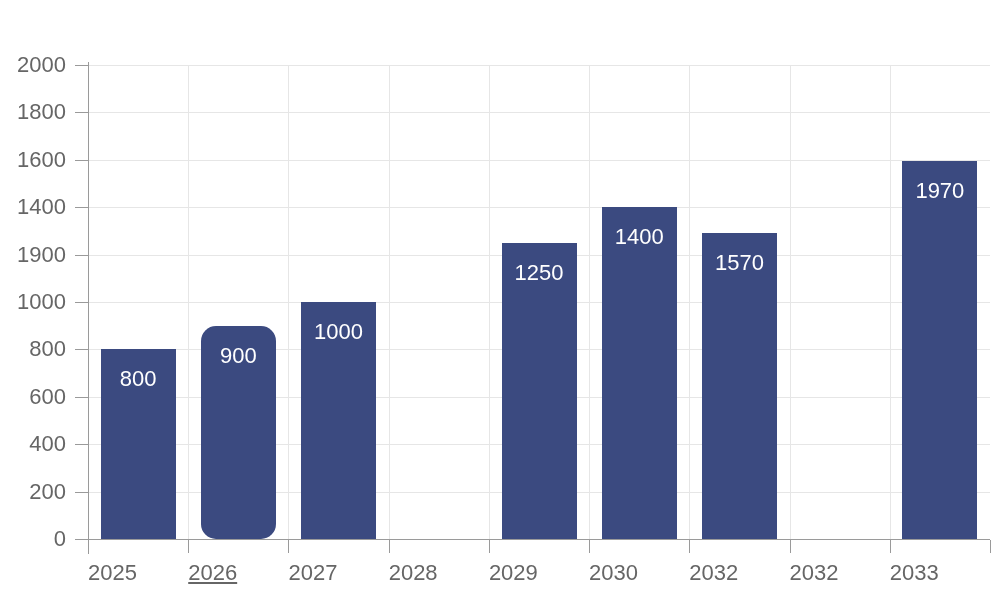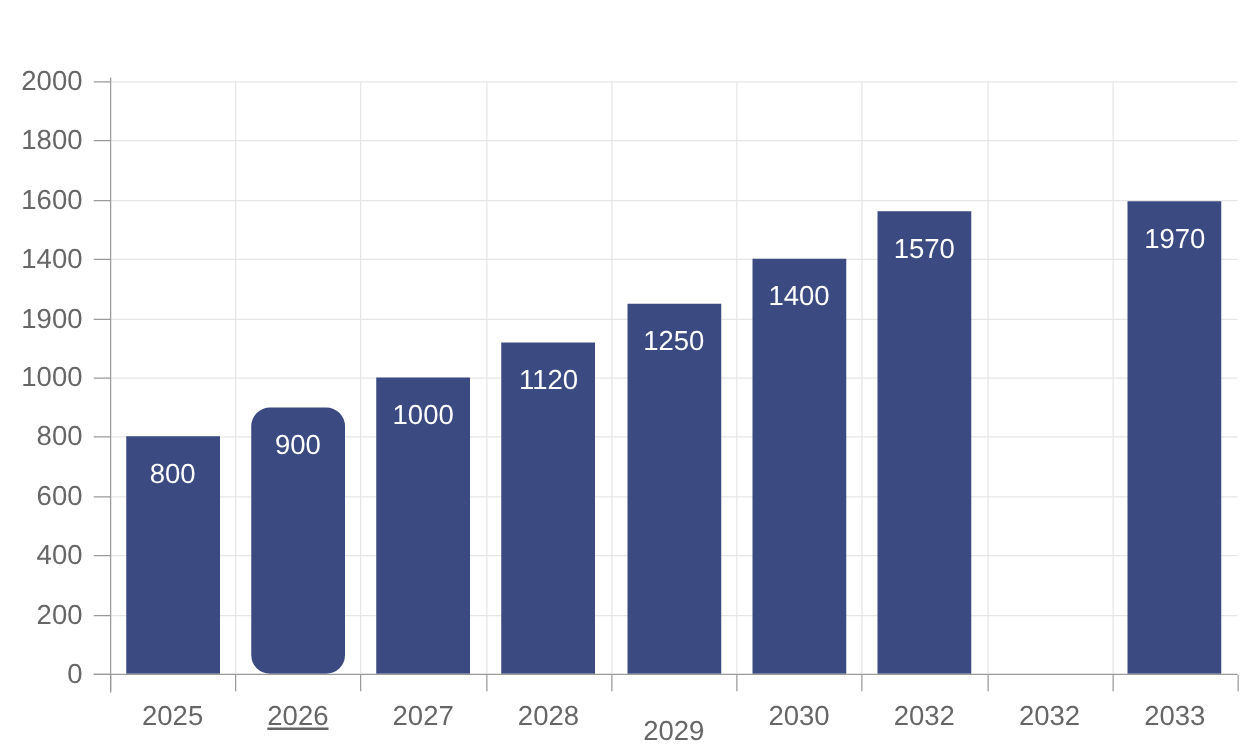--- a/index.html
+++ b/index.html
@@ -49,21 +49,21 @@
   }
   .ylab {
     position: absolute; left: 0; width: 66px; text-align: right;
     font-size: 22px; color: #666666; line-height: 1; white-space: nowrap;
   }
   .xtick-mark {
     position: absolute; top: 540px; width: 1px; height: 13px; background: #9a9a9a;
   }
   .xlab {
     position: absolute; top: 562px;
-    font-size: 22px; color: #666666; text-align: center; line-height: 1; white-space: nowrap;
+    font-size: 22px; color: #666666; text-align: left; line-height: 1; white-space: nowrap;
   }
 
   
   .bar {
     position: absolute;
     background: #3b4a80;
     bottom: 0;
   }
   .bar-label {
     position: absolute;
@@ -102,30 +102,27 @@
       <div class="gridline-v" style="left: 802px;"></div>
       <div class="bar" style="left: 12.6111px; width: 75px; height: 189.6px; background: rgb(59, 74, 128);">
         <span class="bar-label" style="top: 19px; color: rgb(255, 255, 255);">800</span>
       </div>
       <div class="bar" style="left: 112.833px; width: 75px; height: 213.3px; background: rgb(59, 74, 128); border-radius: 15px;">
         <span class="bar-label" style="top: 19px; color: rgb(255, 255, 255);">900</span>
       </div>
       <div class="bar" style="left: 213.056px; width: 75px; height: 237px; background: rgb(59, 74, 128);">
         <span class="bar-label" style="top: 19px; color: rgb(255, 255, 255);">1000</span>
       </div>
-      <div class="bar" style="left: 313.278px; width: 75px; height: 265.44px; background: rgb(59, 74, 128);">
-        <span class="bar-label" style="top: 19px; color: rgb(255, 255, 255);">1120</span>
-      </div>
       <div class="bar" style="left: 413.5px; width: 75px; height: 296.25px; background: rgb(59, 74, 128);">
         <span class="bar-label" style="top: 19px; color: rgb(255, 255, 255);">1250</span>
       </div>
       <div class="bar" style="left: 513.722px; width: 75px; height: 331.8px; background: rgb(59, 74, 128);">
         <span class="bar-label" style="top: 19px; color: rgb(255, 255, 255);">1400</span>
       </div>
-      <div class="bar" style="left: 613.944px; width: 75px; height: 370px; background: rgb(59, 74, 128);">
+      <div class="bar" style="left: 613.944px; width: 75px; height: 306px; background: rgb(59, 74, 128);">
         <span class="bar-label" style="top: 19px; color: rgb(255, 255, 255);">1570</span>
       </div>
       <div class="bar" style="left: 814.389px; width: 75px; height: 378px; background: rgb(59, 74, 128);">
         <span class="bar-label" style="top: 19px; color: rgb(255, 255, 255);">1970</span>
       </div>
     </div>
 
   <div class="y-axis-line"></div>
   <div class="x-axis-line"></div>
 
@@ -154,21 +151,21 @@
       <div class="ylab" style="top: 54px;">2000</div>
       <div class="xtick-mark" style="left: 88px;"></div>
       <div class="xlab" style="left: 88px; width: 100.222px;">2025</div>
       <div class="xtick-mark" style="left: 188px;"></div>
       <div class="xlab" style="left: 188.222px; width: 100.222px; text-decoration: underline;">2026</div>
       <div class="xtick-mark" style="left: 288px;"></div>
       <div class="xlab" style="left: 288.444px; width: 100.222px;">2027</div>
       <div class="xtick-mark" style="left: 389px;"></div>
       <div class="xlab" style="left: 388.667px; width: 100.222px;">2028</div>
       <div class="xtick-mark" style="left: 489px;"></div>
-      <div class="xlab" style="left: 488.889px; width: 100.222px; margin-top: 12px;">2029</div>
+      <div class="xlab" style="left: 488.889px; width: 100.222px;">2029</div>
       <div class="xtick-mark" style="left: 589px;"></div>
       <div class="xlab" style="left: 589.111px; width: 100.222px;">2030</div>
       <div class="xtick-mark" style="left: 689px;"></div>
       <div class="xlab" style="left: 689.333px; width: 100.222px;">2032</div>
       <div class="xtick-mark" style="left: 790px;"></div>
       <div class="xlab" style="left: 789.556px; width: 100.222px;">2032</div>
       <div class="xtick-mark" style="left: 890px;"></div>
       <div class="xlab" style="left: 889.778px; width: 100.222px;">2033</div>
       <div class="xtick-mark" style="left: 990px;"></div>
     </div>

